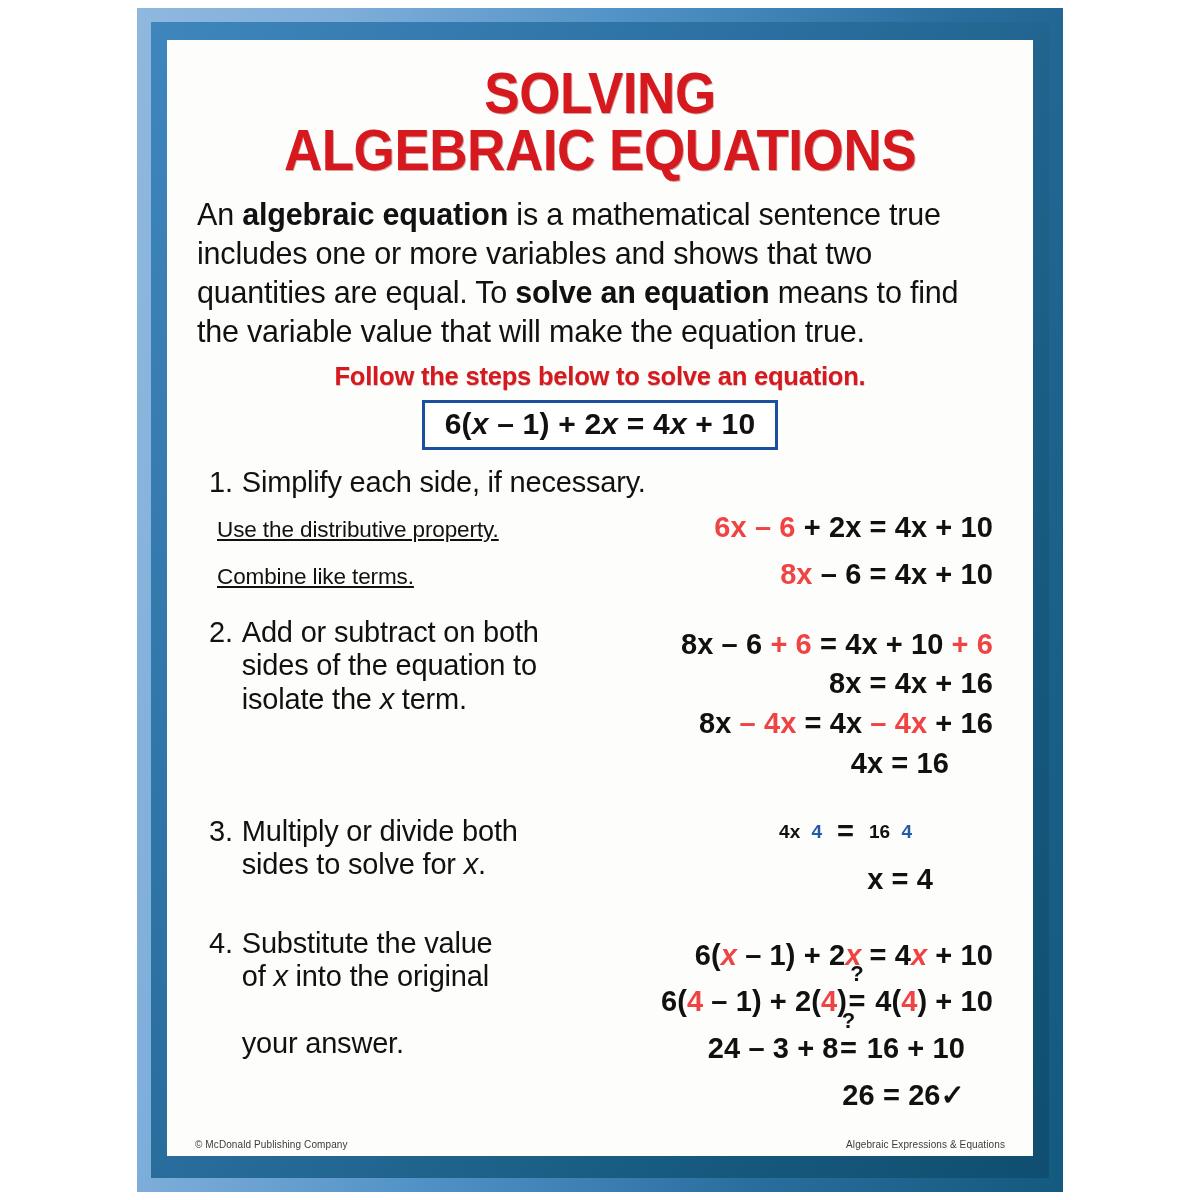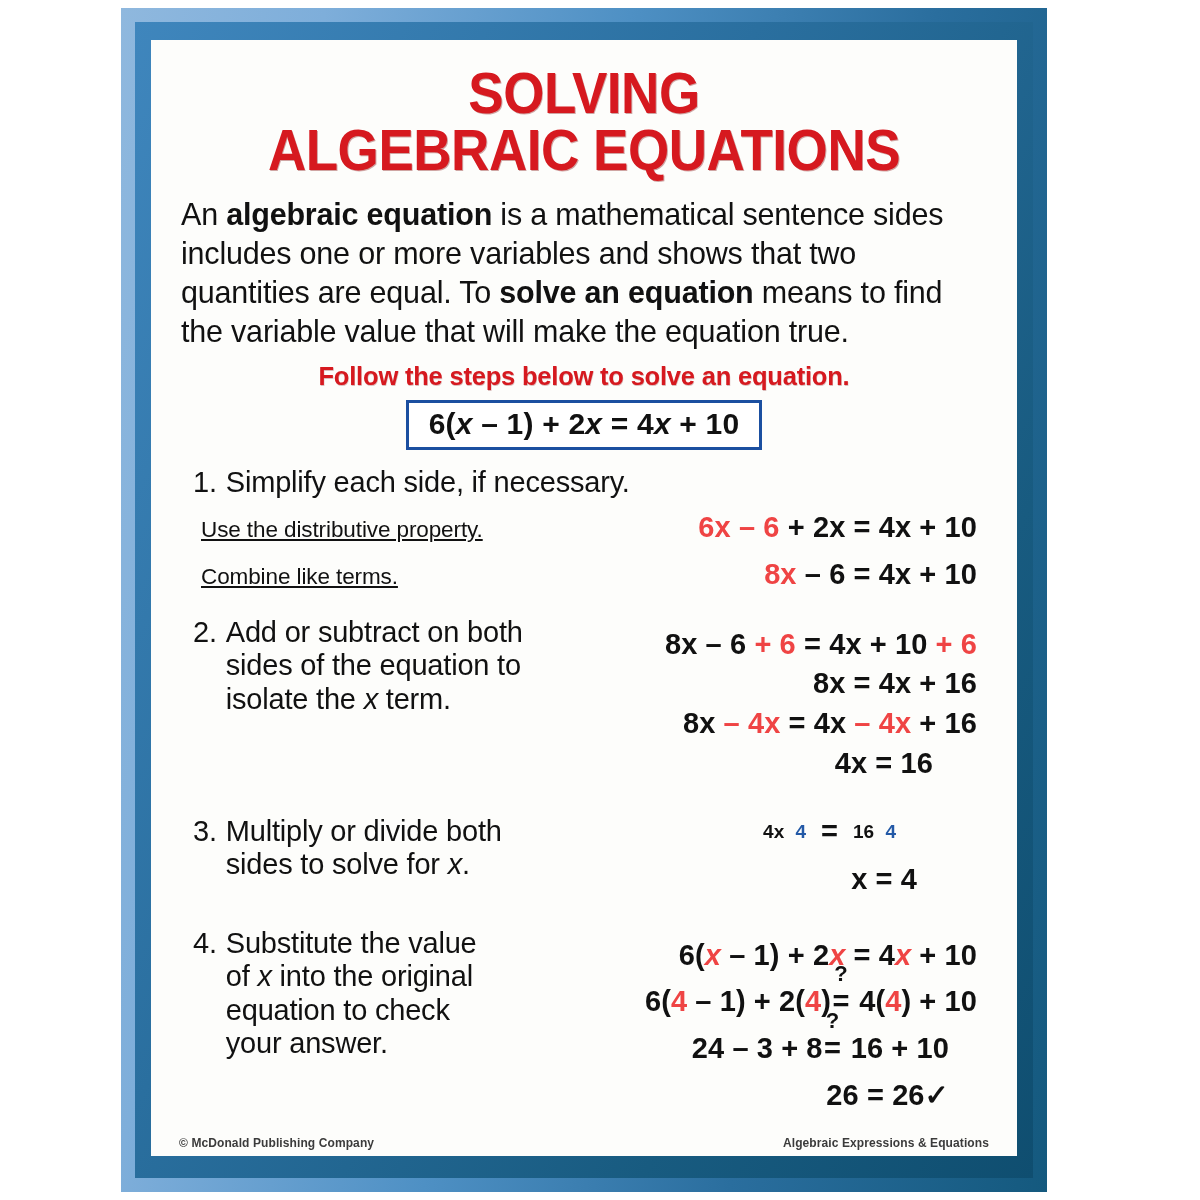--- a/index.html
+++ b/index.html
@@ -9,21 +9,21 @@
   body {
     width: 1200px;
     height: 1200px;
     background: #ffffff;
     font-family: "Liberation Sans", sans-serif;
     overflow: hidden;
   }
 
   #poster {
     position: absolute;
-    left: 121px;
+    left: 137px;
     top: 8px;
     width: 926px;
     height: 1184px;
     box-sizing: border-box;
     background: linear-gradient(100deg, #8fb8de 0%, #7eaeda 18%, #4e90c4 45%, #2a6e9e 72%, #14597e 100%);
     padding: 14px;
   }
   #poster-inner {
     width: 100%;
     height: 100%;
@@ -195,39 +195,38 @@
 
   
   .footer {
     position: absolute;
     left: 28px;
     right: 28px;
     bottom: 6px;
     display: flex;
     justify-content: space-between;
     align-items: flex-start;
-    font-size: 12px;
+    font-size: 10px;
     color: #3b3b3b;
     letter-spacing: 0.1px;
-    font-weight: bold;
   }
 </style>
 </head>
 <body>
 
 <div id="poster">
   <div id="poster-inner">
     <div id="sheet">
 
       <div>
         <div class="title title-l1">SOLVING</div>
         <div class="title title-l2">ALGEBRAIC EQUATIONS</div>
       </div>
 
-      <div class="intro"><span>An </span><b>algebraic equation</b><span> is a mathematical sentence sides includes one or more variables and shows that two quantities are equal. To </span><b>solve an equation</b><span> means to find the variable value that will make the equation true.</span></div>
+      <div class="intro"><span>An </span><b>algebraic equation</b><span> is a mathematical sentence true includes one or more variables and shows that two quantities are equal. To </span><b>solve an equation</b><span> means to find the variable value that will make the equation true.</span></div>
 
       <div class="subhead">Follow the steps below to solve an equation.</div>
 
       <div class="eqbox-wrap">
         <div class="eqbox"><span>6(</span><i>x</i><span> – 1) + 2</span><i>x</i><span> = 4</span><i>x</i><span> + 10</span></div>
       </div>
 
       <div class="steps">
 
         <div style="margin-top:2px;">
@@ -294,21 +293,21 @@
           </div>
         </div>
 
         <div class="step" style="margin-top:30px;">
           <div class="step-left">
             <div class="step-title">
               <span class="step-num">4.</span>
               <span>
                 <span>Substitute the value</span><br>
                 <span>of </span><i>x</i><span> into the original</span><br>
-                <span>equation to check</span><br>
+                <br>
                 <span>your answer.</span>
               </span>
             </div>
           </div>
           <div class="step-right">
             <div class="math mline" id="s4m1"><span>6(</span><i class="blue">x</i><span> – 1) + 2</span><i class="blue">x</i><span> = 4</span><i class="blue">x</i><span> + 10</span></div>
             <div class="math mline" id="s4m2" style="margin-top:12px;"><span>6(</span><span class="blue">4</span><span> – 1) + 2(</span><span class="blue">4</span><span>)</span><span class="qeq"><span class="q">?</span><span>=</span></span><span> 4(</span><span class="blue">4</span><span>) + 10</span></div>
             <div class="math mline" id="s4m3" style="margin-top:12px;padding-right:28px;"><span>24 – 3 + 8</span><span class="qeq"><span class="q">?</span><span>=</span></span><span> 16 + 10</span></div>
             <div class="math mline" id="s4m4" style="margin-top:12px;padding-right:28px;"><span>26 = 26✓</span></div>
           </div>

